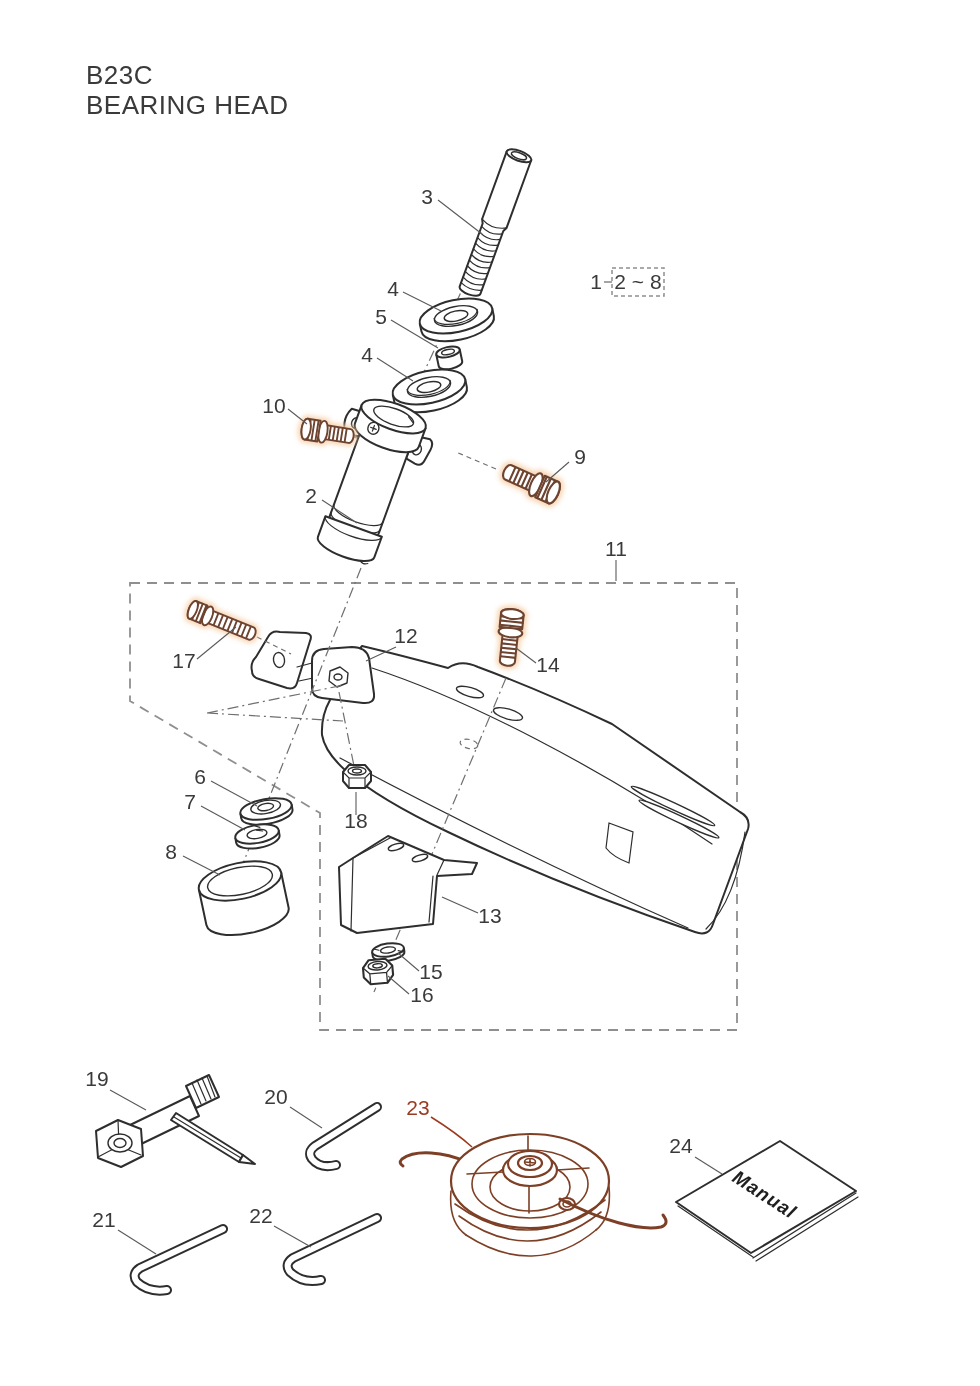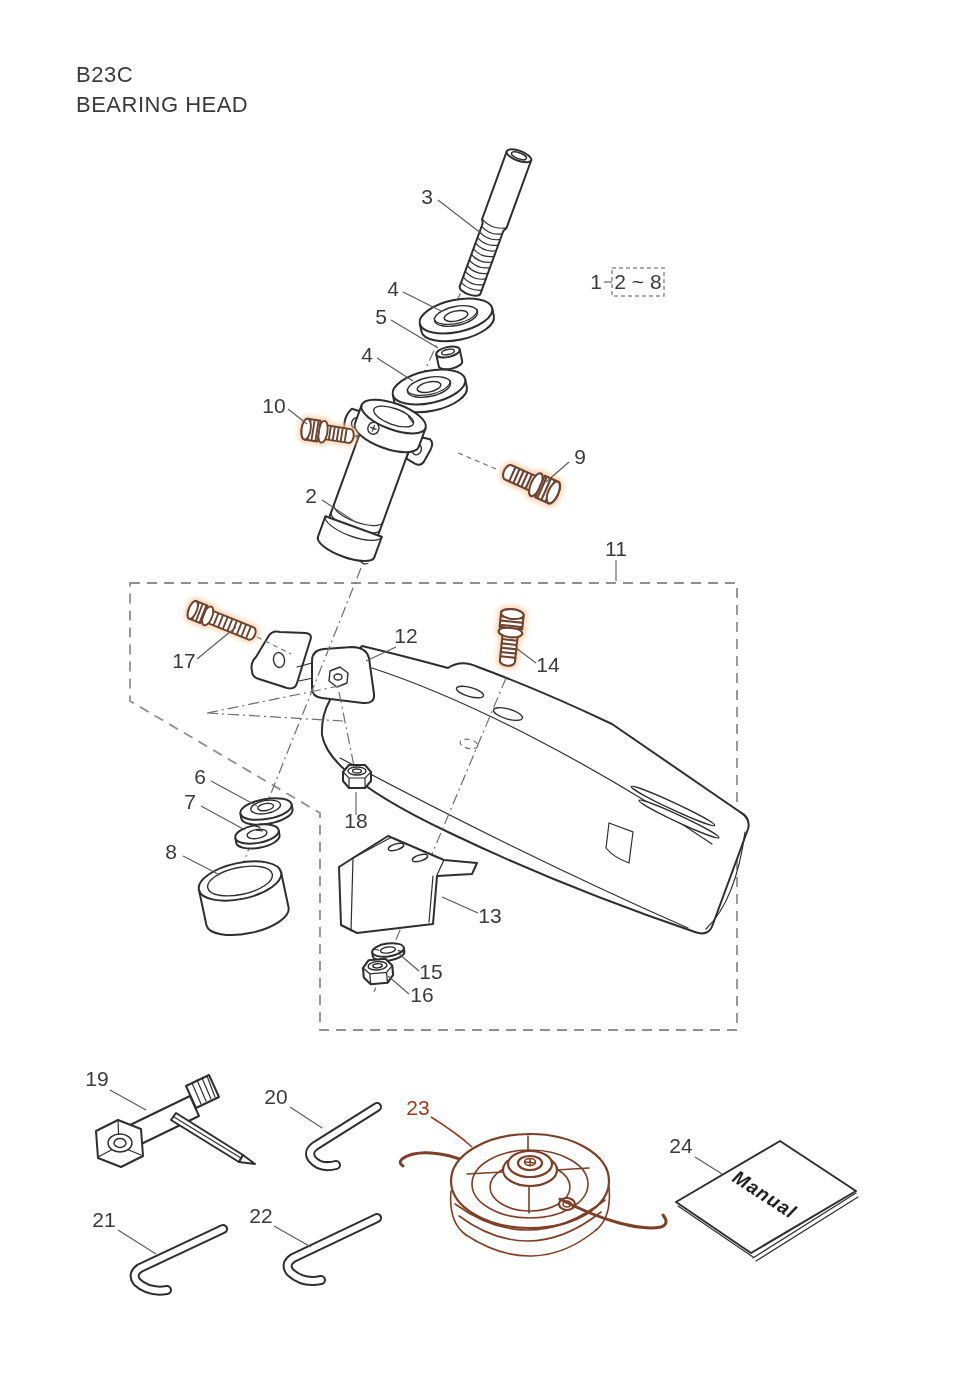--- a/index.html
+++ b/index.html
@@ -1,19 +1,19 @@
 <!DOCTYPE html>
 <html style="--line: #2e2e2e; --text: #3a3a3a; --dash: #8f8f8f; --centerline: #6f6f6f; --highlight-stroke: #6e4330; --highlight-glow: #f6cfa7; --accent-label: #9c3a1f; --spool-stroke: #7d4026;"><head>
 <meta charset="utf-8">
 <style>
   html,body{margin:0;padding:0;background:#fff;}
   .stage{position:relative;width:980px;height:1386px;background:#fff;overflow:hidden;
          font-family:"Liberation Sans",sans-serif;}
-  .title{position:absolute;left:76px;top:60px;color:var(--text,#3a3a3a);
-         font-size:22px;line-height:30px;letter-spacing:.5px;}
+  .title{position:absolute;left:86px;top:60px;color:var(--text,#3a3a3a);
+         font-size:26px;line-height:30px;letter-spacing:.5px;}
   svg{position:absolute;left:0;top:0;}
   .fw{fill:#fff;stroke:var(--line,#2e2e2e);stroke-width:2;stroke-linejoin:round;}
   .fwt{fill:#fff;stroke:var(--line,#2e2e2e);stroke-width:1.4;stroke-linejoin:round;}
   .thin{fill:none;stroke:var(--line,#2e2e2e);stroke-width:1.2;stroke-linecap:round;}
   .dashbox{fill:none;stroke:var(--dash,#8f8f8f);stroke-width:1.8;stroke-dasharray:10 7;}
   .dashbox2{fill:none;stroke:var(--dash,#8f8f8f);stroke-width:1.5;stroke-dasharray:4 3;}
   .cl{fill:none;stroke:var(--centerline,#6f6f6f);stroke-width:1.2;stroke-dasharray:11 4 2 4;}
   .dl{fill:none;stroke:var(--centerline,#6f6f6f);stroke-width:1.2;stroke-dasharray:5 4;}
   .leader{stroke:#5a5a5a;stroke-width:1.1;}
   .lbl{font:21px "Liberation Sans",sans-serif;fill:var(--text,#3a3a3a);}

